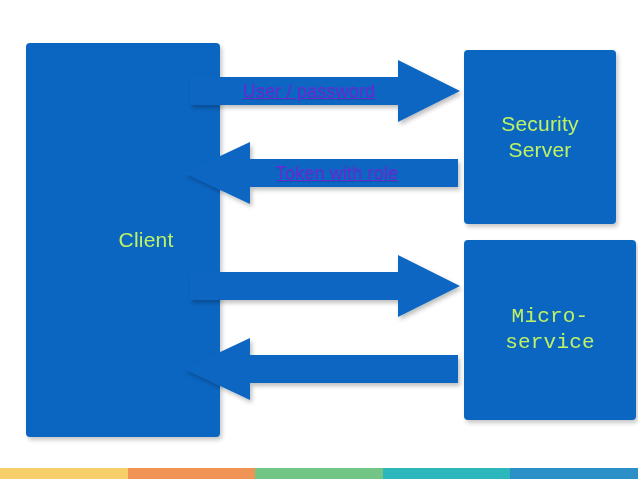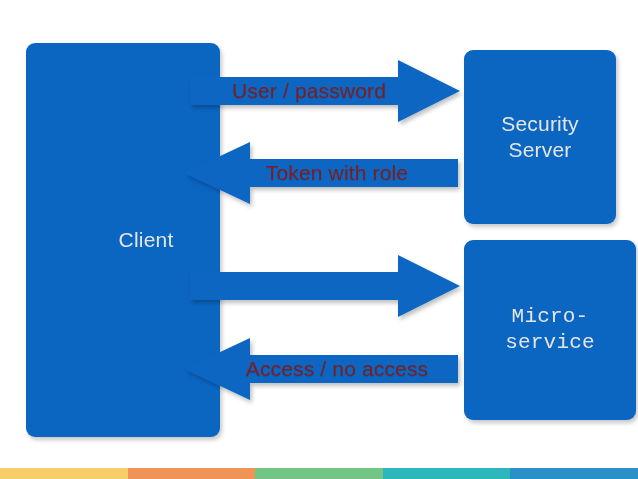--- a/index.html
+++ b/index.html
@@ -15,26 +15,26 @@
     width: 638px;
     height: 479px;
     background: #ffffff;
     overflow: hidden;
   }
 
   
   .node {
     position: absolute;
     background: #0b66c2;
-    border-radius: 9px;
+    border-radius: 4px;
     box-shadow: 2px 3px 4px rgba(0,0,0,0.22);
     display: flex;
     align-items: center;
     justify-content: center;
-    color: #e5e5e5;
+    color: #bef264;
     text-align: center;
     line-height: 1.22;
     font-weight: 400;
     letter-spacing: 0.2px;
   }
   #node-client {
     left: 26px;
     top: 43px;
     width: 148px;
     height: 394px;
@@ -70,25 +70,26 @@
   }
   .arrow svg {
     position: absolute;
     left: 0;
     top: 0;
     overflow: visible;
   }
   .arrow-label {
     position: relative;
     z-index: 2;
-    color: #7f1d1d;
-    font-size: 21px;
+    color: #6d28d9;
+    font-size: 18px;
     white-space: nowrap;
     letter-spacing: 0.15px;
     text-shadow: 0 1px 1px rgba(0,0,0,0.12);
+    text-decoration: underline;
   }
 
   
   #arrow-user-password {
     left: 190px;
     top: 60px;
     width: 270px;
     height: 62px;
   }
   
@@ -185,21 +186,20 @@
 
   <div class="arrow arrow-left" id="arrow-access-no-access">
     <svg width="274" height="62" viewBox="0 0 274 62">
       <defs>
         <filter id="sh4" x="-20%" y="-20%" width="150%" height="150%">
           <feDropShadow dx="2" dy="3" stdDeviation="2" flood-color="#000000" flood-opacity="0.25"></feDropShadow>
         </filter>
       </defs>
       <path d="M274,17 L66,17 L66,0 L0,31 L66,62 L66,45 L274,45 Z" fill="#0b66c2" filter="url(#sh4)"></path>
     </svg>
-    <span class="arrow-label">Access / no access</span>
   </div>
 
   <div id="bottom-stripe">
     <div class="stripe-seg" style="background: rgb(246, 206, 106);"></div>
     <div class="stripe-seg" style="background: rgb(239, 148, 85);"></div>
     <div class="stripe-seg" style="background: rgb(114, 197, 133);"></div>
     <div class="stripe-seg" style="background: rgb(44, 183, 189);"></div>
     <div class="stripe-seg" style="background: rgb(43, 144, 200);"></div>
   </div>
 

